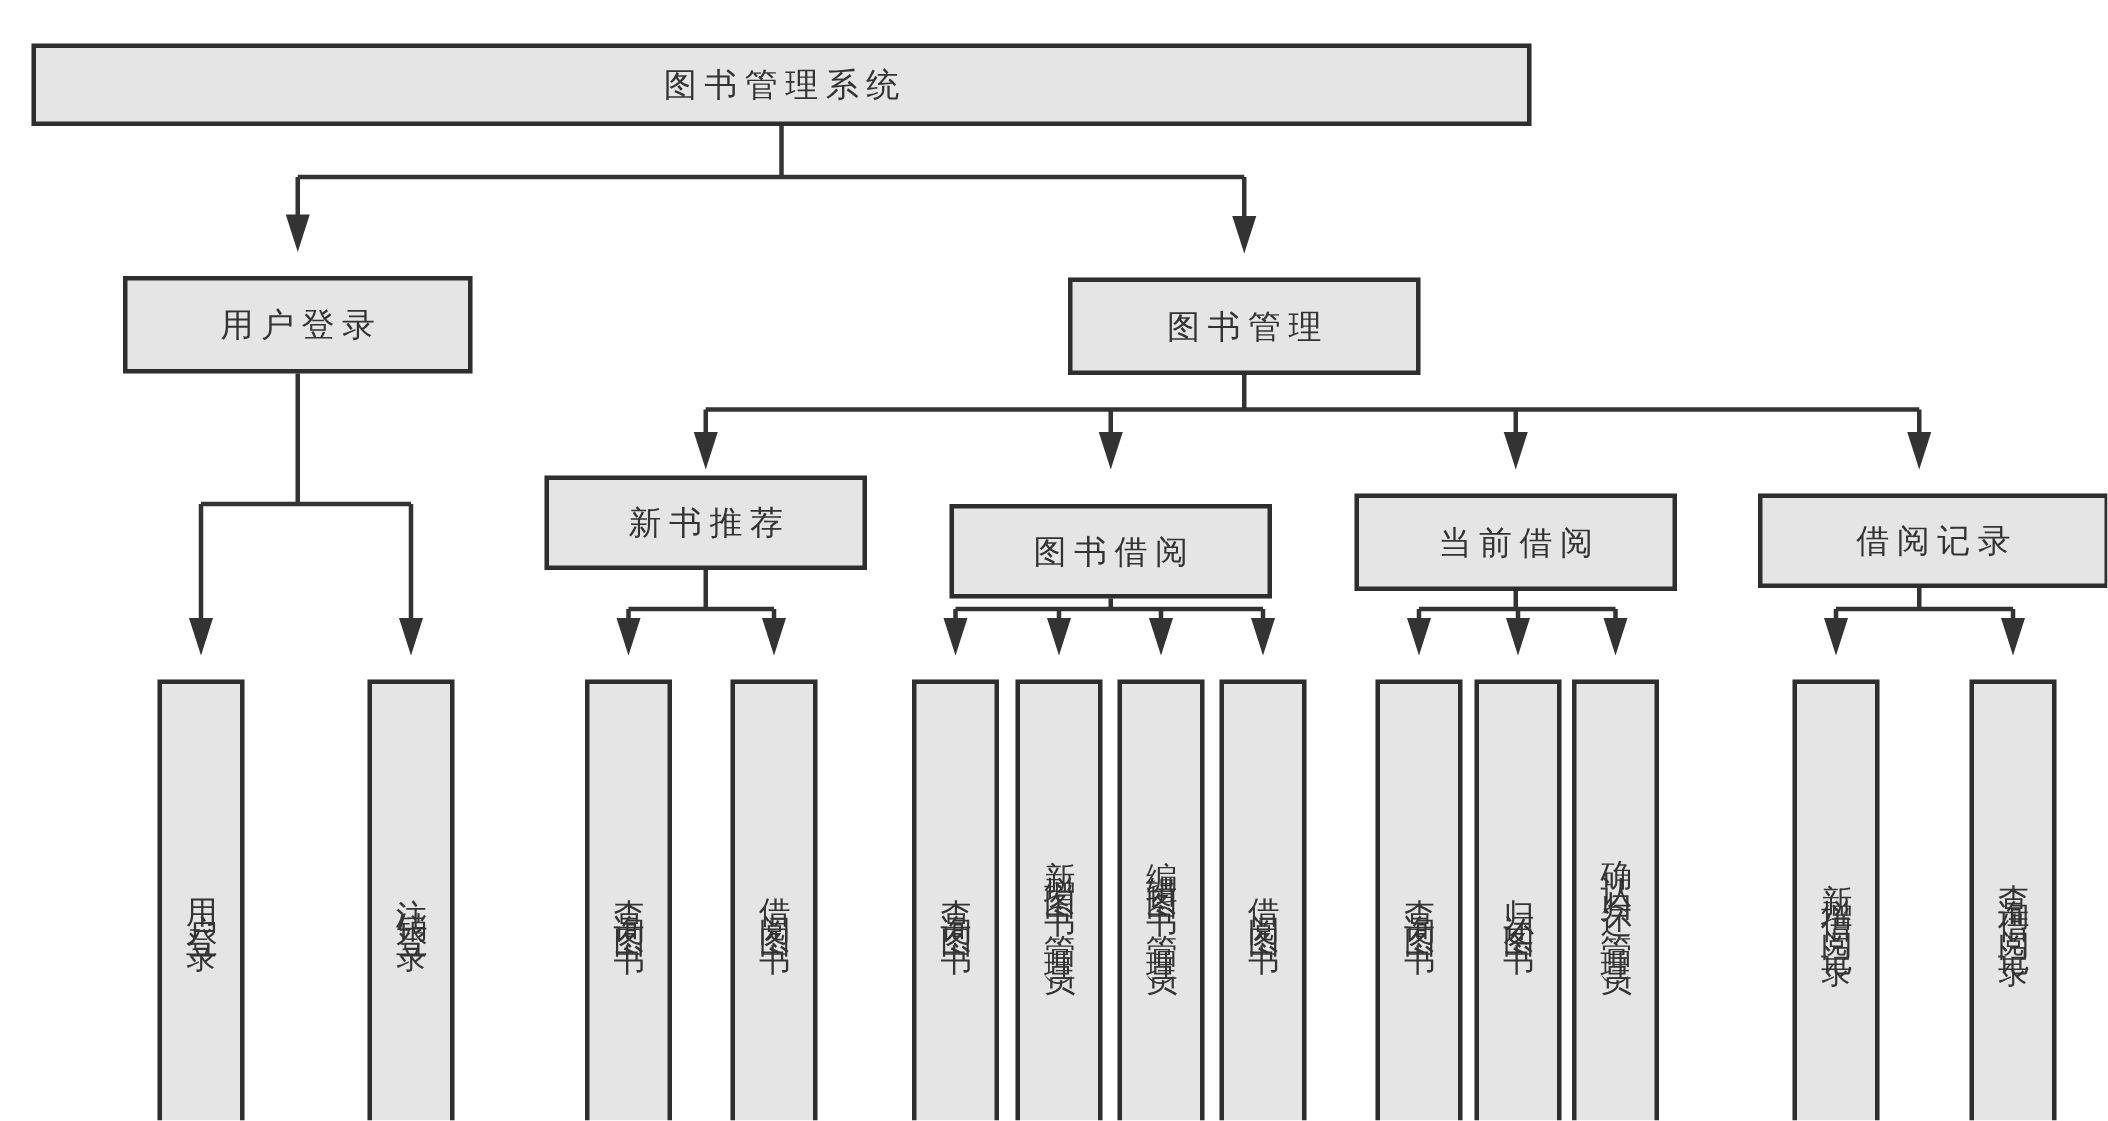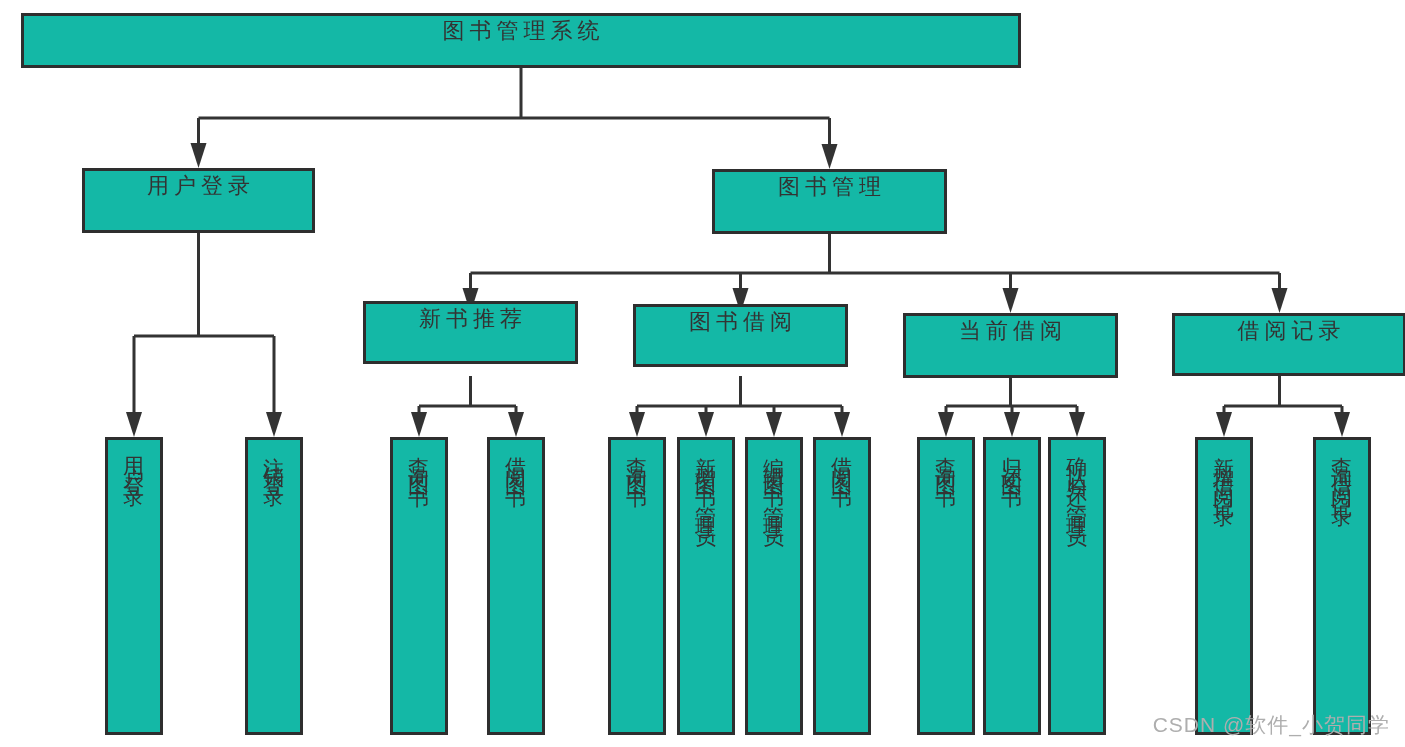--- a/index.html
+++ b/index.html
@@ -27,23 +27,25 @@
     fill: none;
   }
   .arrowheads polygon {
     fill: #333333;
     stroke: none;
   }
   .node {
     position: absolute;
     box-sizing: border-box;
     border: 3px solid #2e2e2e;
-    background: #14b8a6;
+    background: #e5e5e5;
     display: flex;
+    align-items: center;
     justify-content: center;
+    margin-top: 16px;
   }
   .hlabel {
     font-size: 22px;
     letter-spacing: 5px;
     color: #333333;
     white-space: nowrap;
     text-indent: 5px; 
   }
   .leaf {
     top: 437px;
@@ -139,21 +141,21 @@
   <div class="node" style="left:82px; top:168px; width:233px; height:65px;">
     <span class="hlabel">用户登录</span>
   </div>
   <div class="node" style="left:712px; top:169px; width:235px; height:65px;">
     <span class="hlabel">图书管理</span>
   </div>
 
   <div class="node" style="left:363px; top:301px; width:215px; height:63px;">
     <span class="hlabel">新书推荐</span>
   </div>
-  <div class="node" style="left:633px; top:304px; width:215px; height:63px;">
+  <div class="node" style="left:633px; top:320px; width:215px; height:63px;">
     <span class="hlabel">图书借阅</span>
   </div>
   <div class="node" style="left:903px; top:313px; width:215px; height:65px;">
     <span class="hlabel">当前借阅</span>
   </div>
   <div class="node" style="left:1172px; top:313px; width:234px; height:63px;">
     <span class="hlabel">借阅记录</span>
   </div>
 
   <div class="node leaf" style="left:105px;">
@@ -193,15 +195,14 @@
     <span class="vlabel">确认归还（管理员）</span>
   </div>
 
   <div class="node leaf" style="left:1195px;">
     <span class="vlabel">新增借阅记录</span>
   </div>
   <div class="node leaf" style="left:1313px;">
     <span class="vlabel">查询借阅记录</span>
   </div>
 
-  <div class="watermark">CSDN @软件_小贺同学</div>
 
 </div>
 
 </body></html>

